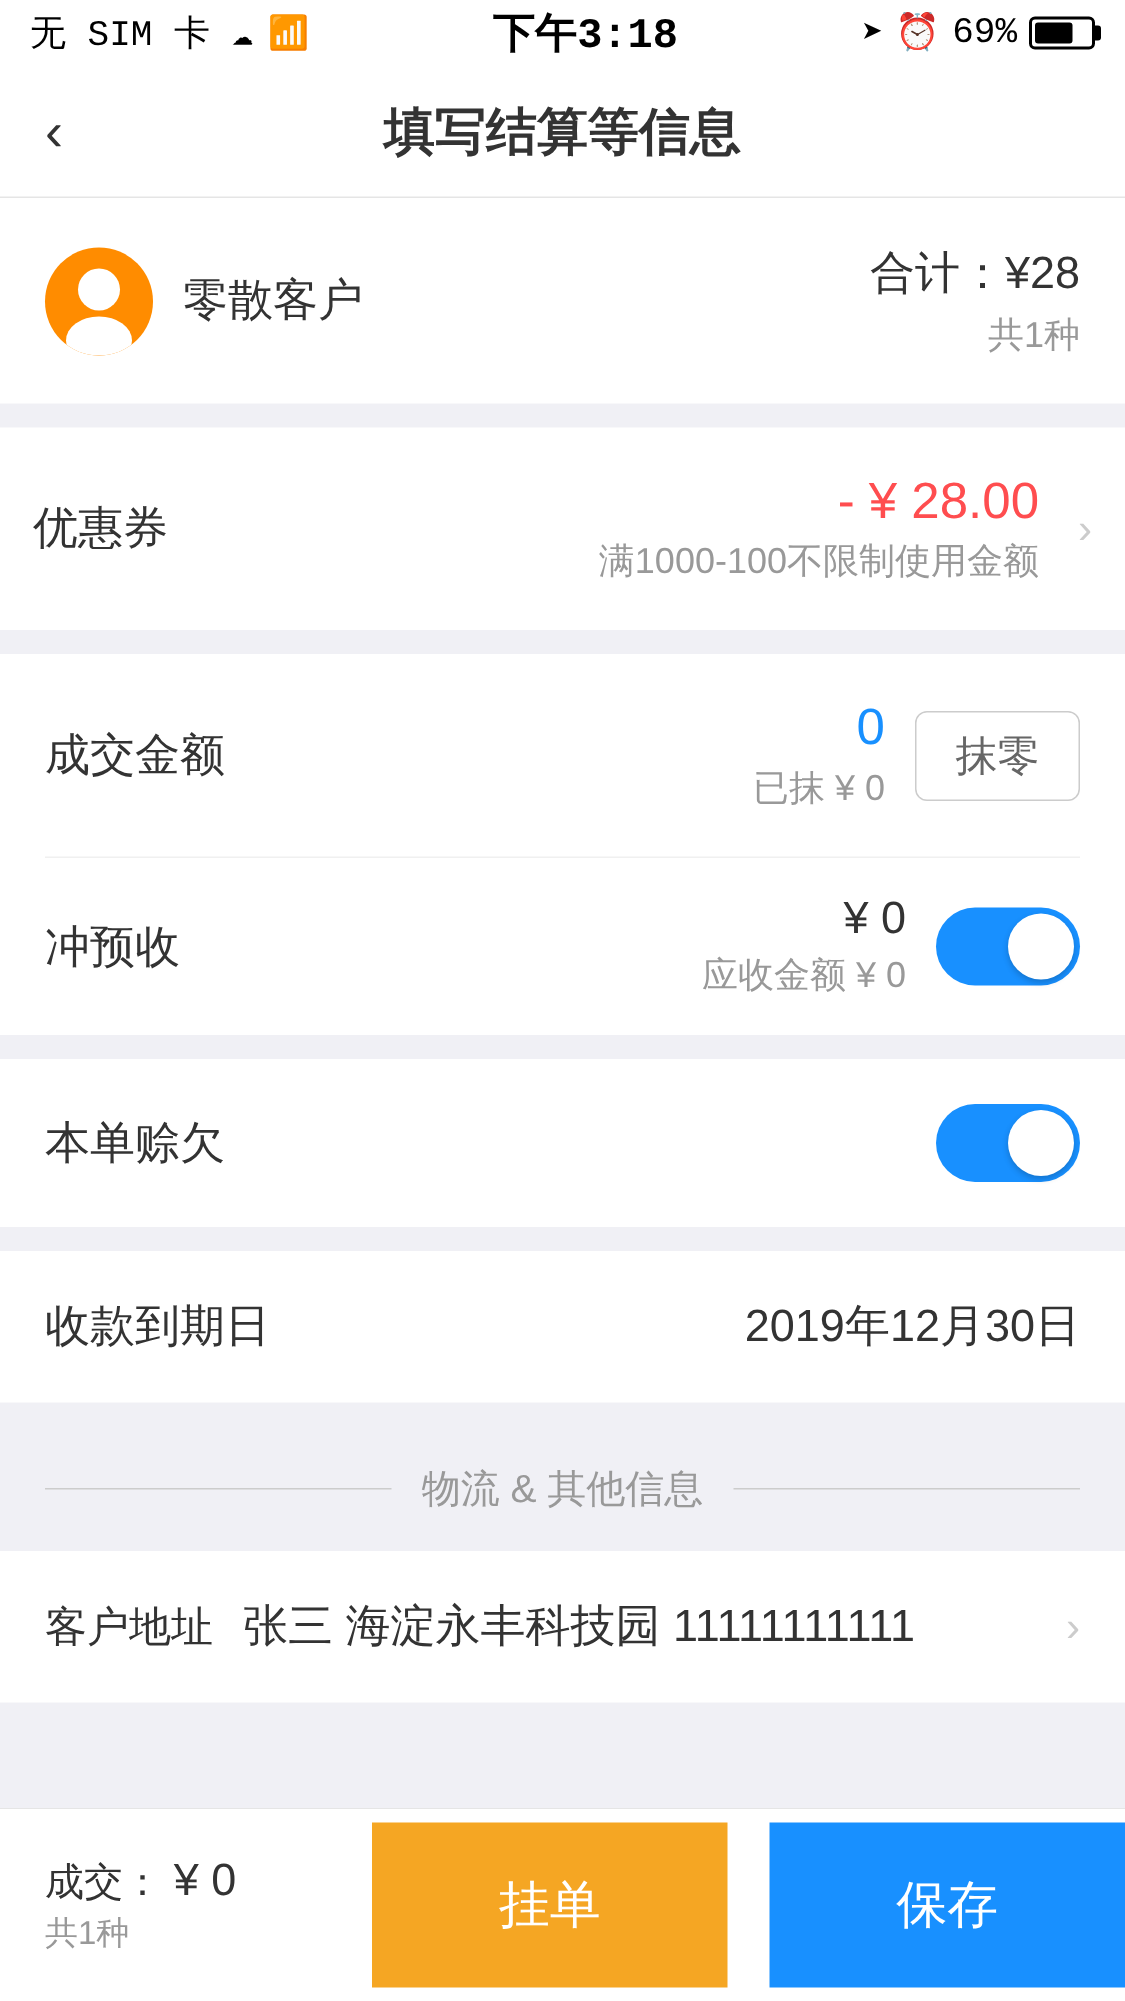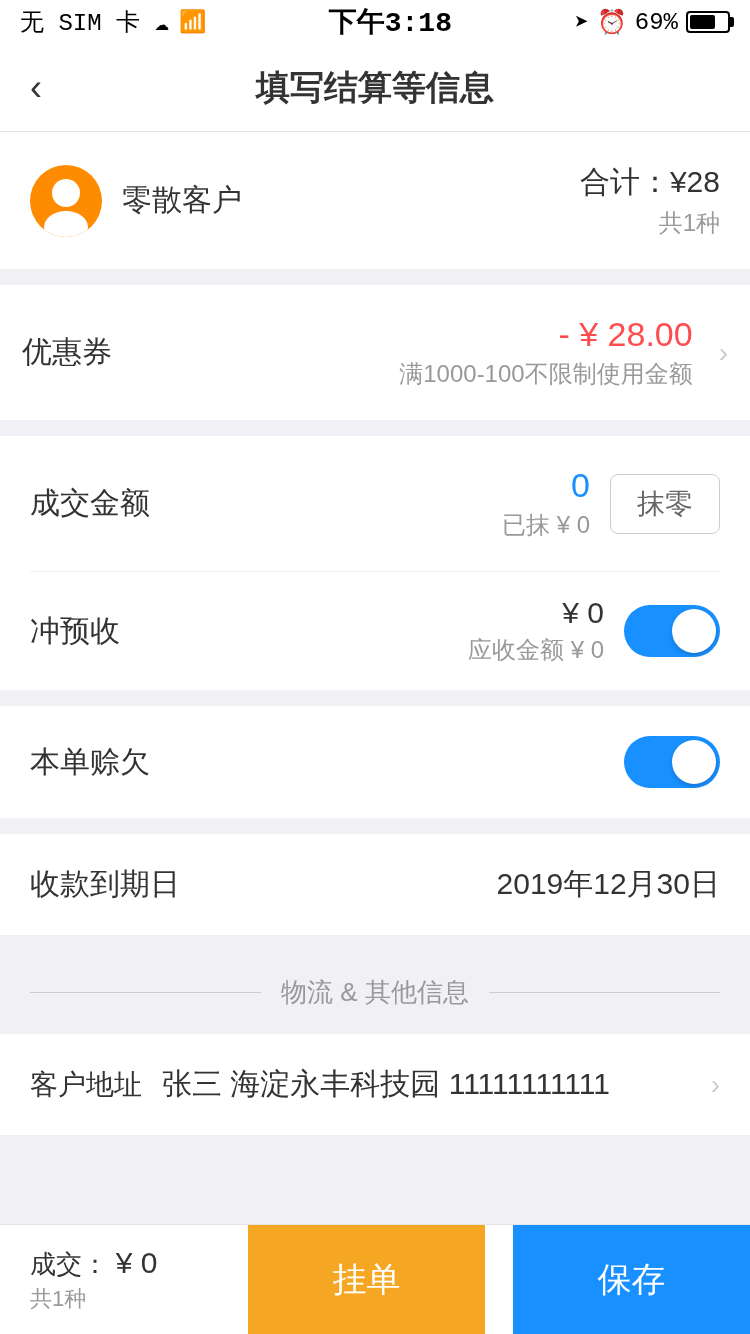--- a/index.html
+++ b/index.html
@@ -347,21 +347,21 @@
       font-size: 28px;
       margin-left: 10px;
     }
 
     
     .bottom-bar {
       position: fixed;
       bottom: 0;
       left: 0;
       width: 750px;
-      height: 110px;
+      height: 129px;
       background: #fff;
       display: flex;
       align-items: center;
       border-top: 1px solid #e5e5e5;
       gap: 28px;
     }
     .bottom-summary {
       flex: 0 0 auto;
       padding: 0 30px;
       min-width: 220px;

